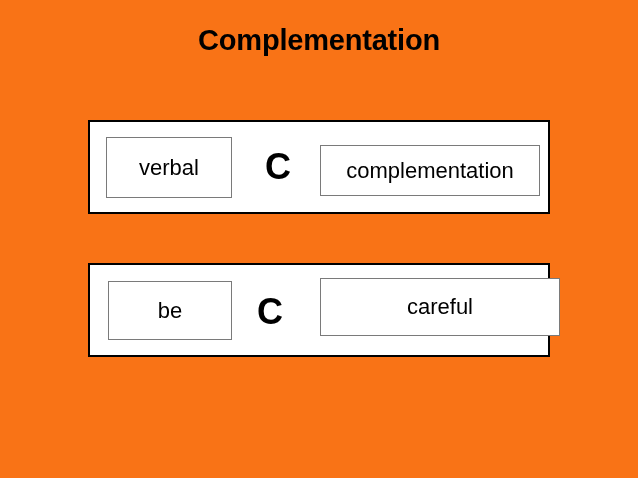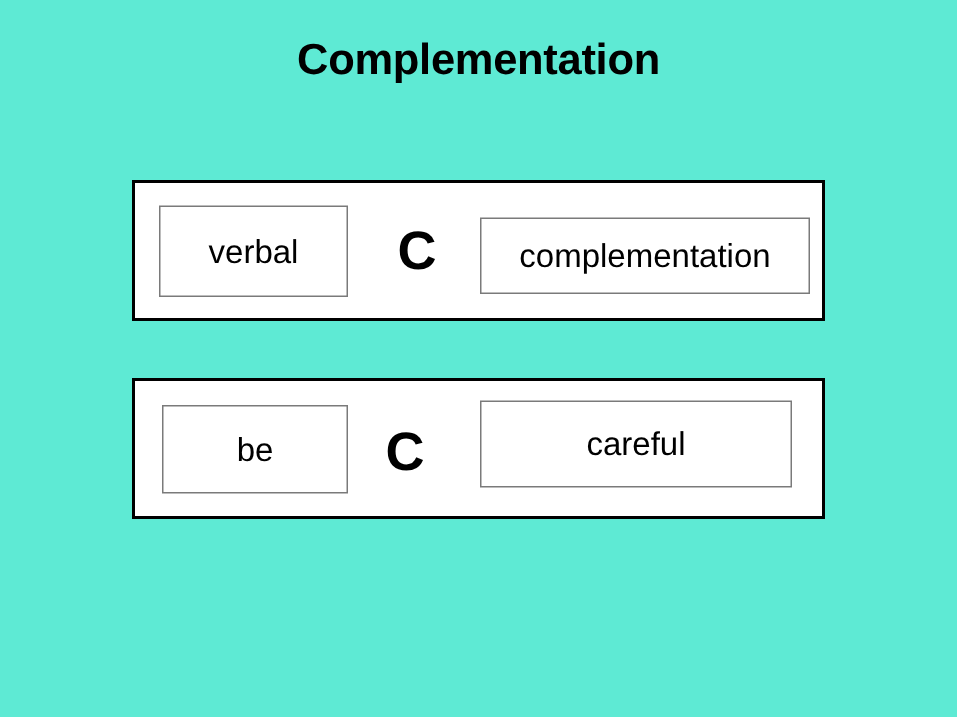--- a/index.html
+++ b/index.html
@@ -12,21 +12,21 @@
     height: 478px;
     position: relative;
     overflow: hidden;
     font-family: "Liberation Sans", sans-serif;
     color: #000000;
   }
 
   #slide {
     position: absolute;
     inset: 0;
-    background: #5eead4;
+    background: #f97316;
   }
 
   
   .slide-title {
     position: absolute;
     left: 0;
     top: 22px;
     width: 638px;
     text-align: center;
     font-size: 29px;
@@ -45,21 +45,21 @@
     background: #ffffff;
   }
   #frame-1 {
     left: 88px;
     top: 120px;
     width: 462px;
     height: 94px;
   }
   #frame-2 {
     left: 88px;
-    top: 252px;
+    top: 263px;
     width: 462px;
     height: 94px;
     text-decoration: underline;
   }
 
   
   .cell {
     position: absolute;
     box-sizing: border-box;
     border: 1px solid #7a7a7a;
@@ -95,21 +95,21 @@
   #cell-be {
     left: 18px;
     top: 16px;
     width: 124px;
     height: 59px;
     font-size: 22px;
   }
   #cell-careful {
     left: 230px;
     top: 13px;
-    width: 208px;
+    width: 240px;
     height: 58px;
     font-size: 22px;
   }
 
   
   .operator {
     position: absolute;
     font-size: 36px;
     font-weight: bold;
     line-height: 40px;

